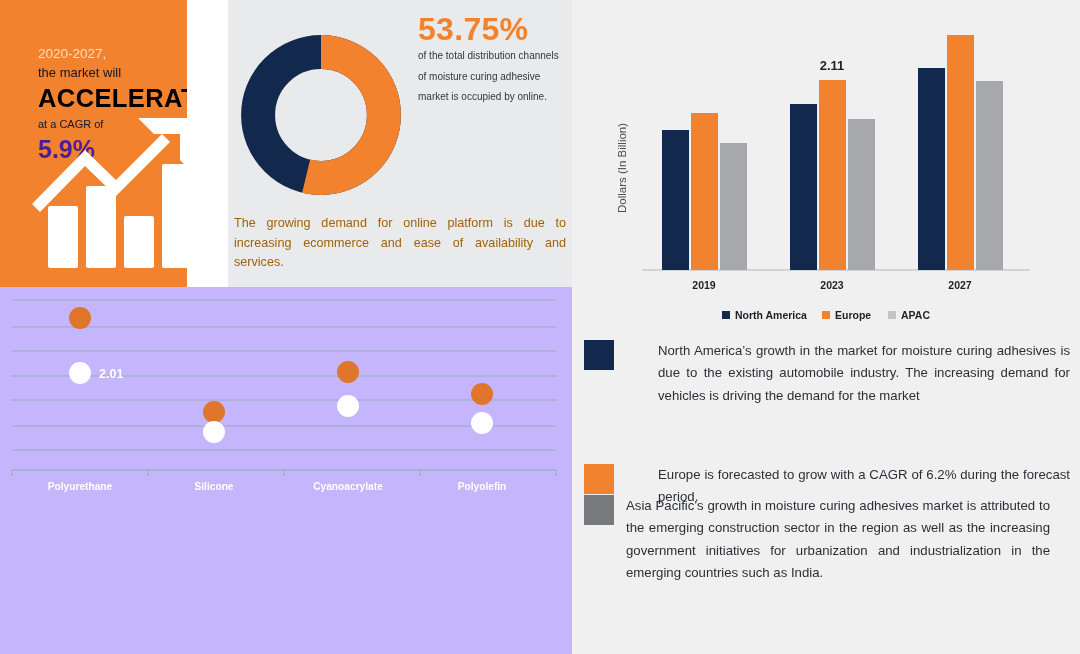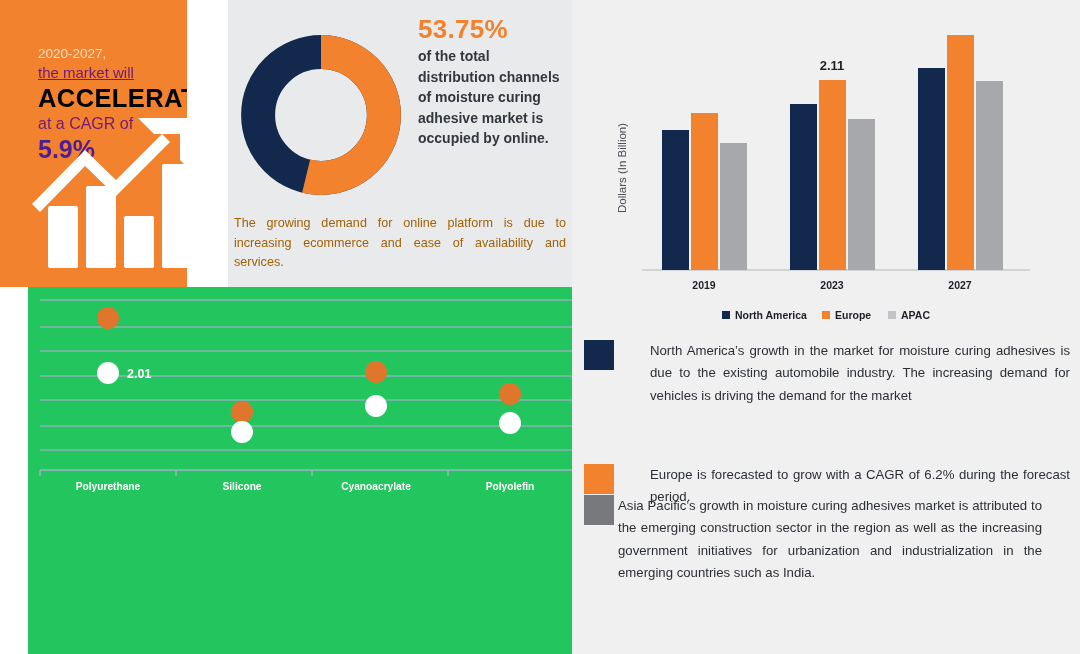--- a/index.html
+++ b/index.html
@@ -11,58 +11,58 @@
   }
   .page{position:relative;width:1080px;height:654px;}
 
   
   .panel-accel{
     position:absolute;left:0;top:0;width:187px;height:287px;
     background:#f2822d;box-sizing:border-box;overflow:hidden;
   }
   .accel-text{position:absolute;left:38px;top:44px;width:175px;color:#fdf0e2;}
   .accel-l1{font-size:13.5px;line-height:19px;color:#fbdcc0;}
-  .accel-l2{font-size:15px;line-height:19px;color:#701a75;text-decoration:underline;}
+  .accel-l2{font-size:13px;line-height:19px;color:#0f172a;}
   .accel-big{font-size:25.5px;line-height:32px;font-weight:700;color:#000000;letter-spacing:.4px;}
-  .accel-l3{font-size:16px;line-height:20px;color:#701a75;}
+  .accel-l3{font-size:11px;line-height:20px;color:#0f172a;}
   .accel-pct{font-size:25px;line-height:30px;font-weight:700;color:#4c1d95;}
   .growth-icon{position:absolute;left:30px;top:108px;width:180px;height:165px;}
 
   
   .panel-donut{
     position:absolute;left:228px;top:0;width:344px;height:287px;
     background:#e9eaec;box-sizing:border-box;
   }
   .donut-wrap{position:absolute;left:8px;top:30px;width:170px;height:170px;}
   .donut{width:100%;height:100%;display:block;}
   .donut-copy{position:absolute;left:190px;top:12px;width:146px;}
   .donut-pct{
-    font-size:26px;font-weight:600;color:#f2822d;line-height:34px;letter-spacing:.3px;
-  }
-  .donut-desc{font-size:14px;line-height:20.5px;color:#33373d;font-weight:bold;}
+    font-size:32px;font-weight:600;color:#f2822d;line-height:34px;letter-spacing:.3px;
+  }
+  .donut-desc{font-size:10px;line-height:20.5px;color:#33373d;}
   .donut-note{
     position:absolute;left:6px;top:214px;width:332px;
     font-size:12.6px;line-height:19.5px;color:#a16207;text-align:justify;
   }
 
   
   .panel-dots{
     position:absolute;left:0;top:287px;width:572px;height:367px;
-    background:#22c55e;box-sizing:border-box;margin-left:28px;
+    background:#c4b5fd;box-sizing:border-box;
   }
   .dot-chart{position:absolute;left:0;top:0;width:572px;height:212px;}
 
   
   .panel-right{
     position:absolute;left:572px;top:0;width:508px;height:654px;
     background:#f0f0f1;box-sizing:border-box;
   }
   .bar-chart{position:absolute;left:40px;top:8px;width:430px;height:320px;}
 
-  .note-row{position:absolute;display:flex;align-items:flex-start;gap:4px;}
+  .note-row{position:absolute;display:flex;align-items:flex-start;gap:12px;}
   .swatch{width:30px;height:30px;flex:0 0 30px;display:block;}
   .note-text{
     font-size:13.2px;line-height:22.3px;color:#2b2f35;text-align:justify;
   }
   .note-na{left:12px;top:340px;width:486px;}
   .note-na .note-text{width:424px;margin-left:32px;}
   .note-eu{left:12px;top:464px;width:486px;}
   .note-eu .note-text{width:424px;margin-left:32px;}
   .note-ap{left:12px;top:495px;width:486px;}
   .note-ap .note-text{width:424px;}

